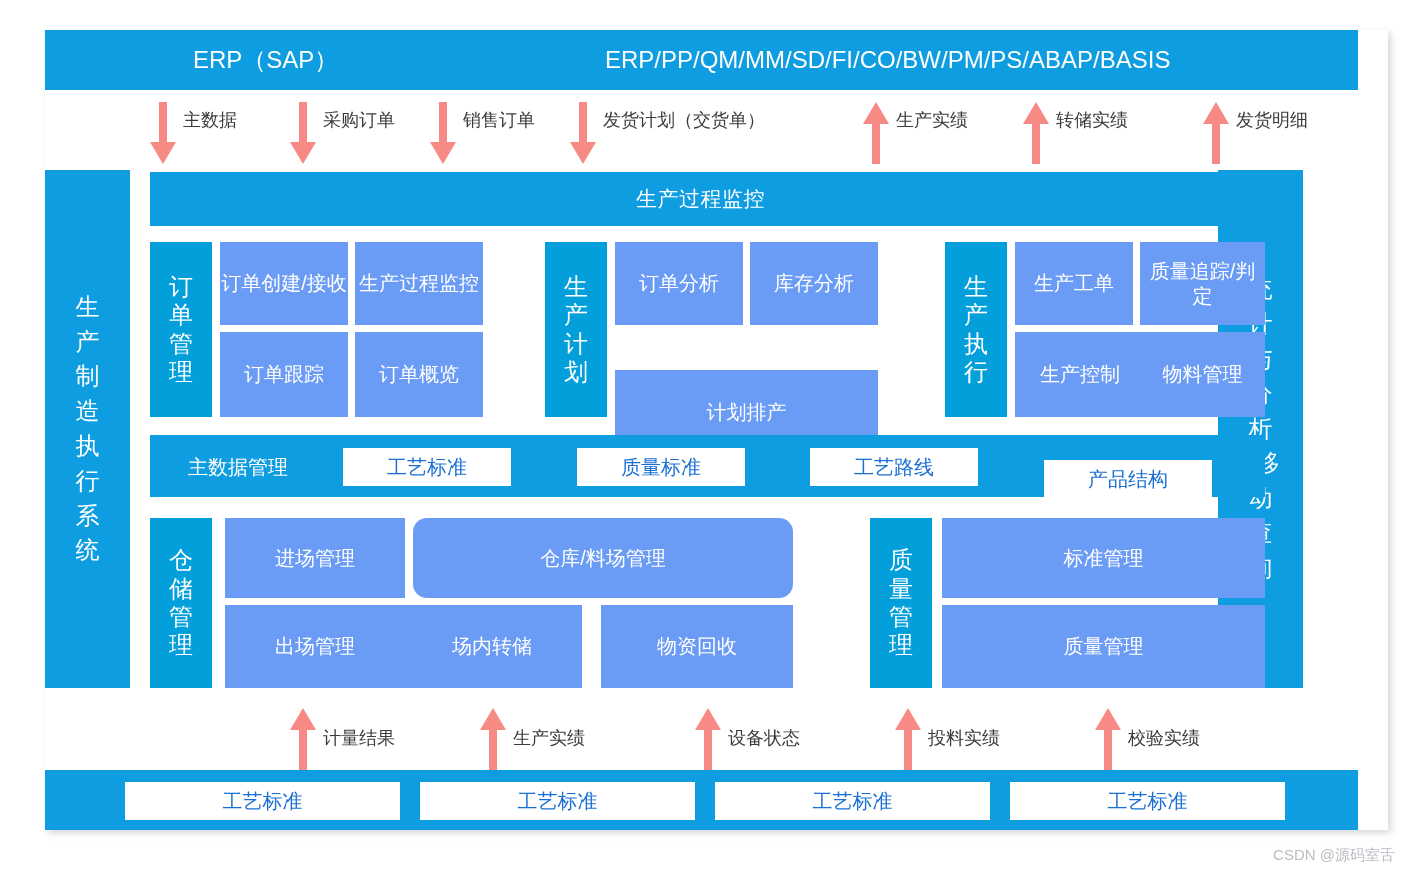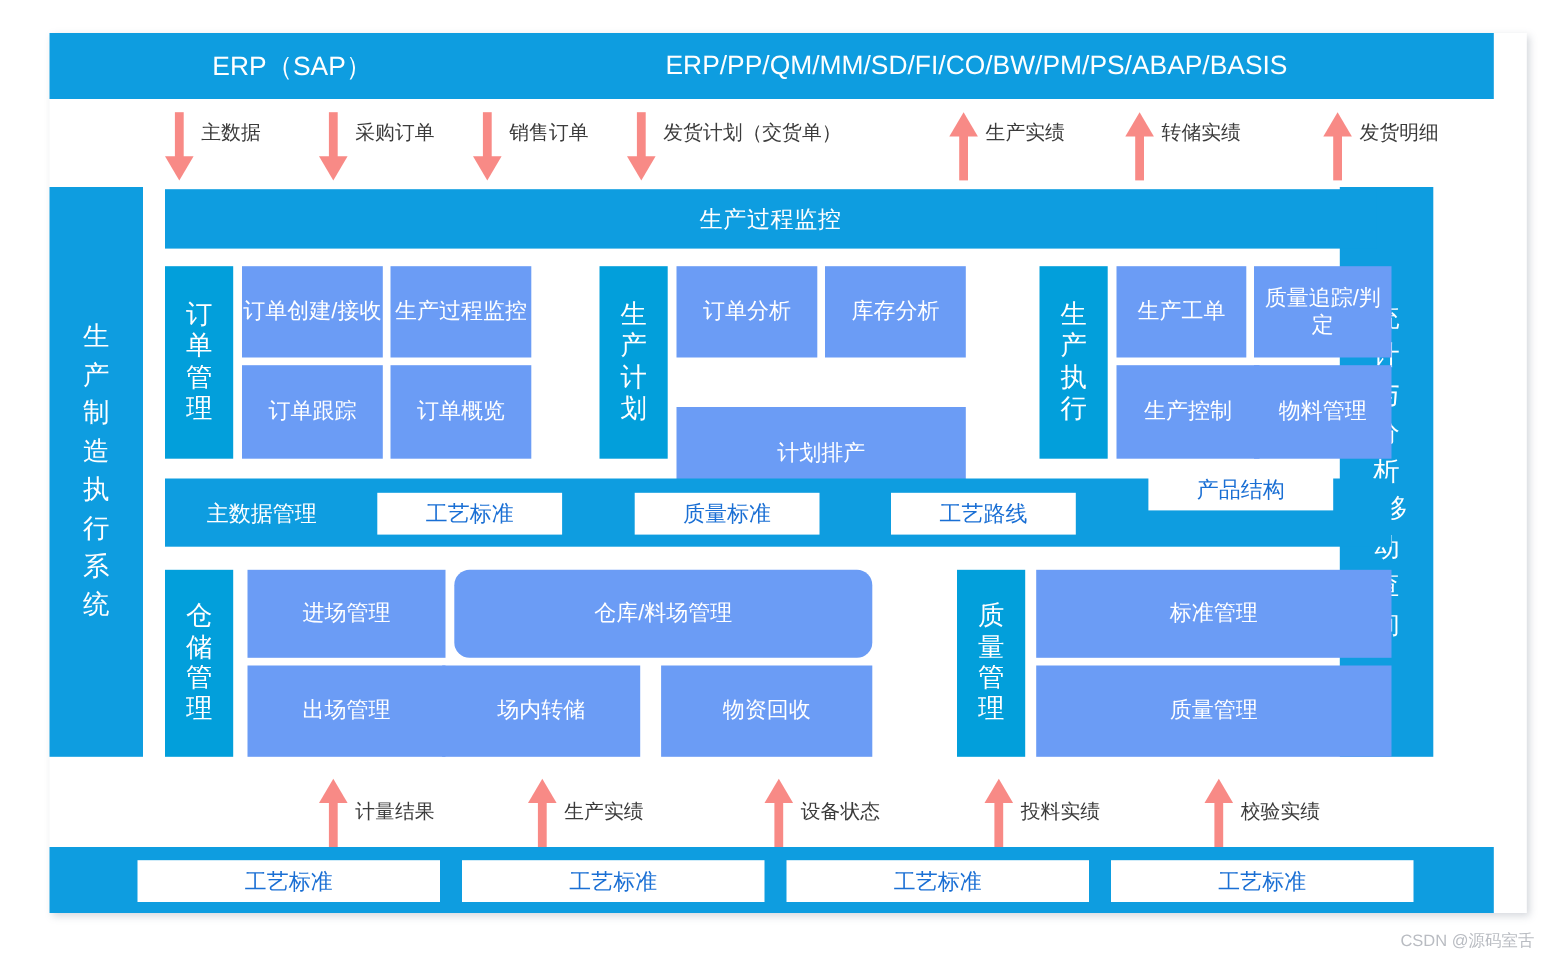--- a/index.html
+++ b/index.html
@@ -248,21 +248,21 @@
     <div class="mod" style="left:970px; top:212px; width:118px; height:83px;">生产工单</div>
     <div class="mod" style="left:1095px; top:212px; width:125px; height:83px;">质量追踪/判定</div>
     <div class="mod" style="left:970px; top:302px; width:130px; height:85px;">生产控制</div>
     <div class="mod" style="left:1095px; top:302px; width:125px; height:85px;">物料管理</div>
 
     <div class="bar-dark" style="left:105px; top:405px; width:1115px; height:62px;"></div>
     <div class="flowlabel" style="left:143px; top:424px; font-size:20px; color:#ffffff;">主数据管理</div>
     <div class="white-box" style="left:298px; top:418px; width:168px; height:38px;">工艺标准</div>
     <div class="white-box" style="left:532px; top:418px; width:168px; height:38px;">质量标准</div>
     <div class="white-box" style="left:765px; top:418px; width:168px; height:38px;">工艺路线</div>
-    <div class="white-box" style="left:999px; top:396px; width:168px; height:38px;">产品结构</div>
+    <div class="white-box" style="left:999px; top:430px; width:168px; height:38px;">产品结构</div>
 
     <div class="cat" style="left:105px; top:488px; width:62px; height:170px;">
       <span class="vert">仓储管理</span>
     </div>
     <div class="mod" style="left:180px; top:488px; width:180px; height:80px;">进场管理</div>
     <div class="mod" style="left:368px; top:488px; width:380px; height:80px;border-radius:14px;">仓库/料场管理</div>
     <div class="mod" style="left:180px; top:575px; width:180px; height:83px;">出场管理</div>
     <div class="mod" style="left:357px; top:575px; width:180px; height:83px;">场内转储</div>
     <div class="mod" style="left:556px; top:575px; width:192px; height:83px;">物资回收</div>
 

